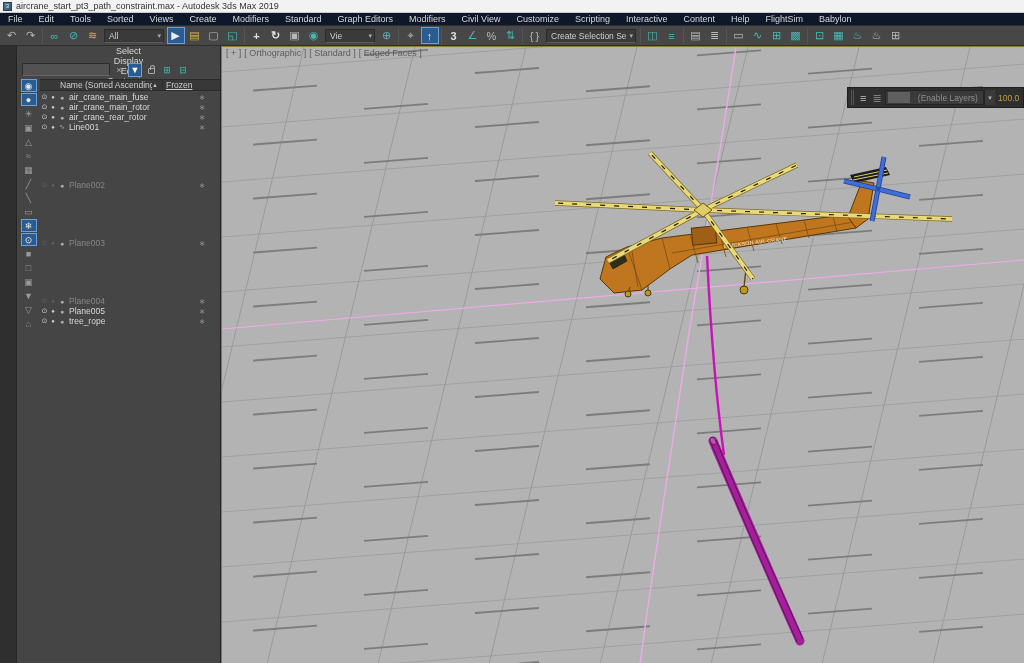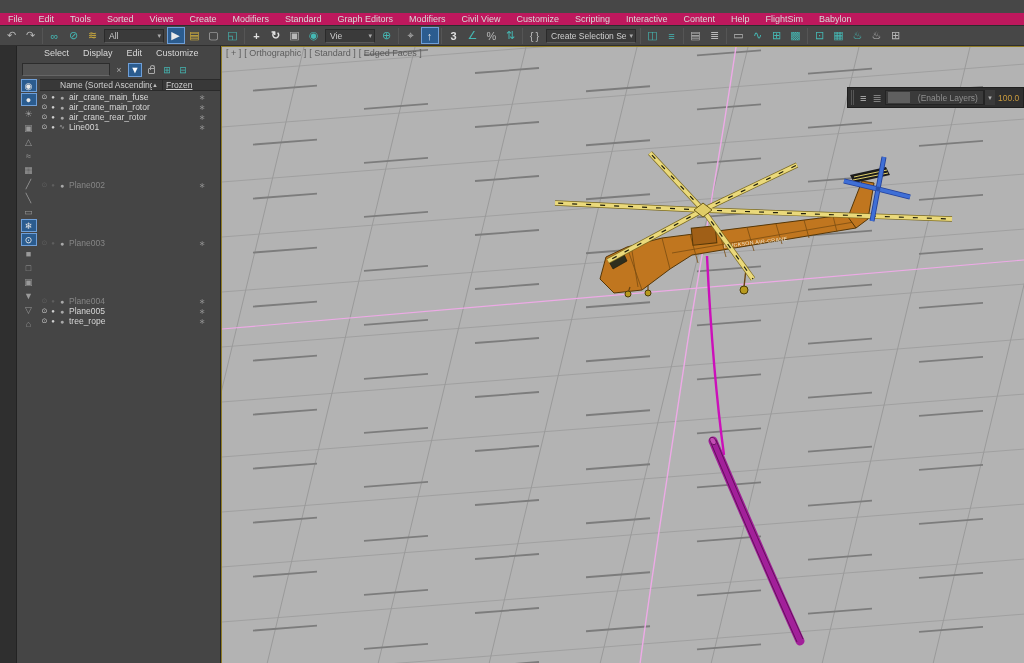--- a/index.html
+++ b/index.html
@@ -7,21 +7,21 @@
   #app{position:relative;width:1024px;height:663px;overflow:hidden;background:#474747;}
 
   
   .titlebar{position:absolute;left:0;top:0;width:1024px;height:13px;background:#f2f2f2;
     display:flex;align-items:center;padding-left:3px;border-bottom:1px solid #c9c9c9;}
   .titlebar .appicon{width:9px;height:9px;margin-right:4px;background:linear-gradient(135deg,#5a7d94,#35536b);
     border:1px solid #2c3f4e;color:#d7e6ee;font-size:6px;line-height:7px;text-align:center;}
   .titlebar .title{font-size:9px;color:#333;}
 
   
-  .menubar{position:absolute;left:0;top:13px;width:1024px;height:13px;background:#be185d;
+  .menubar{position:absolute;left:0;top:13px;width:1024px;height:13px;background:#0f172a;
     display:flex;align-items:center;border-bottom:1px solid #2d2d2d;}
   .menubar .menu{font-size:9px;color:#d6d6d6;padding:0 8px;height:13px;line-height:13px;cursor:default;}
 
   
   .toolbar{position:absolute;left:0;top:26px;width:1024px;height:20px;background:#474747;
     display:flex;align-items:center;padding-left:2px;border-bottom:1px solid #2e2e2e;overflow:hidden;}
   .tbtn{min-width:18px;height:17px;display:flex;align-items:center;justify-content:center;
     color:#b8b8b8;font-size:11px;margin:0 0.5px;border:1px solid transparent;}
   .tbtn.teal{color:#45b8b4;}
   .tbtn.yellow{color:#d8b33c;}
@@ -29,21 +29,21 @@
   .tbtn.hl{background:#2b5c8f;border:1px solid #6f9fd8;color:#eaeaea;}
   .tsep{width:1px;height:16px;background:#353535;border-right:1px solid #555;margin:0 2px;}
   .tcombo{height:14px;background:#3a3a3a;border:1px solid #2a2a2a;border-bottom-color:#5a5a5a;
     display:flex;align-items:center;justify-content:space-between;margin:0 2px;padding:0 2px 0 4px;}
   .tcombo .val{font-size:8.5px;color:#cfcfcf;white-space:nowrap;overflow:hidden;}
   .tcombo .arr{font-size:7px;color:#aaa;margin-left:3px;}
 
   
   .leftstrip{position:absolute;left:0;top:46px;width:17px;height:617px;background:#2f2f2f;border-right:1px solid #232323;}
   .explorer{position:absolute;left:17px;top:46px;width:204px;height:617px;background:#454545;border-right:1px solid #252525;}
-  .exp-menu{display:flex;height:14px;align-items:center;padding-left:20px;}
+  .exp-menu{display:flex;height:14px;align-items:center;padding-left:20px;flex-direction:column;}
   .exp-menu .menu{font-size:9px;color:#d8d8d8;padding:0 7px;}
   .exp-search{display:flex;align-items:center;height:19px;padding-left:5px;}
   .exp-search input{width:88px;height:13px;background:#525252;border:1px solid #2c2c2c;
     border-bottom-color:#666;color:#ddd;font-size:9px;padding:0 3px;outline:none;}
   .mini{width:14px;height:14px;display:flex;align-items:center;justify-content:center;
     color:#a8a8a8;font-size:9px;margin-left:2px;border:1px solid transparent;}
   .mini.teal{color:#45b8b4;}
   .mini.hl{background:#2b5c8f;border:1px solid #6f9fd8;color:#fff;}
   .lockicon{width:7px;height:6px;border:1px solid #a8a8a8;border-radius:1px;position:relative;margin-top:3px;}
   .lockicon:before{content:"";position:absolute;left:1px;top:-4px;width:3px;height:4px;
@@ -88,20 +88,24 @@
   .layersbar .larr{width:11px;height:15px;background:#3a3a3a;border-left:1px solid #242424;
     color:#b0b0b0;font-size:7px;display:flex;align-items:center;justify-content:center;}
   .layersbar .weight{width:26px;font-size:8.5px;color:#c89a3e;text-align:left;padding-left:3px;
     white-space:nowrap;overflow:hidden;}
 </style>
 </head>
 <body>
 
 <div id="app">
 
+  <div class="titlebar">
+    <div class="appicon">3</div>
+    <div class="title">aircrane_start_pt3_path_constraint.max - Autodesk 3ds Max 2019</div>
+  </div>
 
   <div class="menubar" id="menubar">
       <div class="menu">File</div>
       <div class="menu">Edit</div>
       <div class="menu">Tools</div>
       <div class="menu">Sorted</div>
       <div class="menu">Views</div>
       <div class="menu">Create</div>
       <div class="menu">Modifiers</div>
       <div class="menu">Standard</div>

